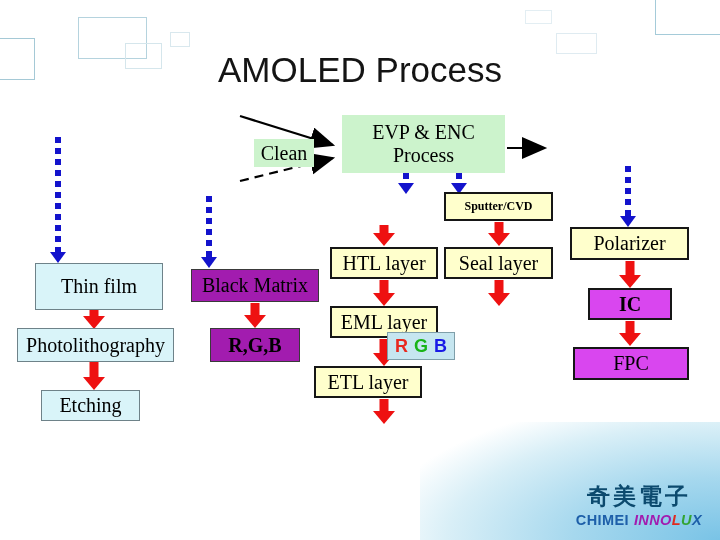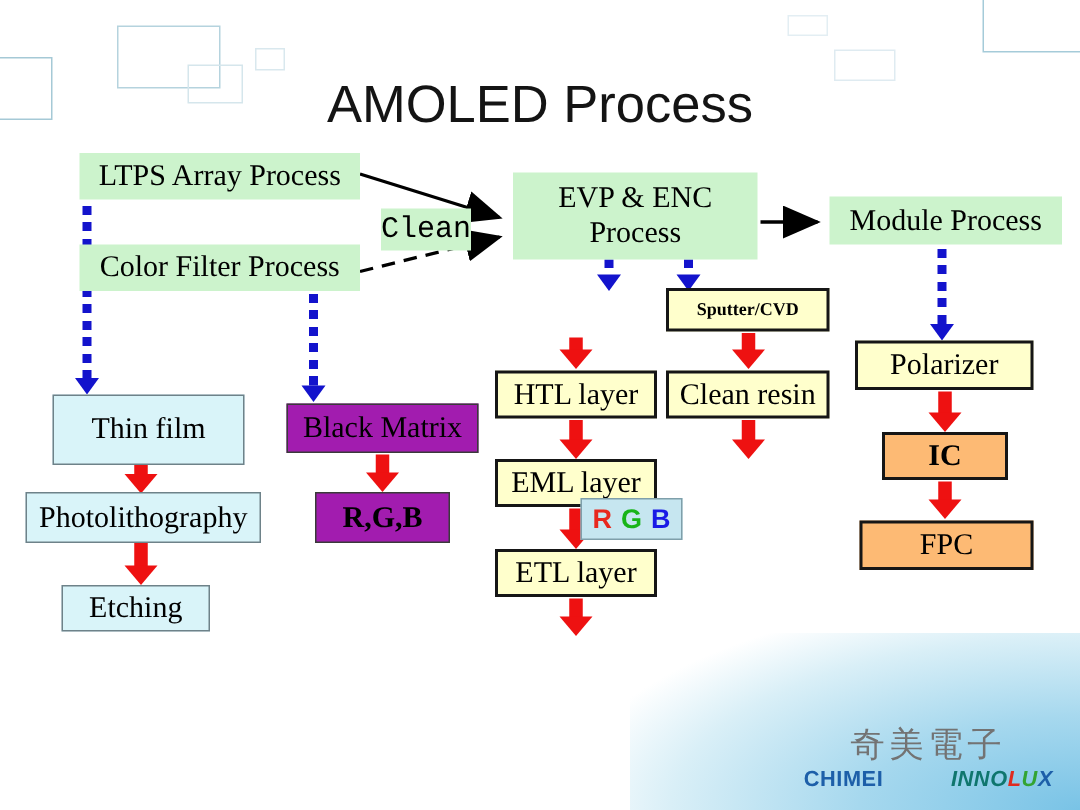--- a/index.html
+++ b/index.html
@@ -14,24 +14,24 @@
   
   .node {
     position:absolute; display:flex; align-items:center; justify-content:center;
     font-family:"Liberation Serif", serif; font-size:20px; color:#000;
     text-align:center; box-sizing:border-box; line-height:1.15; z-index:5;
   }
   .green  { background:#ccf3cc; }
   .yellow { background:#ffffcc; border:2px solid #161616; }
   .cyan   { background:#d9f4f9; border:1.5px solid #6e8289; }
   .grayb  { background:#a21caf; border:1.5px solid #3a3a3a; }
-  .pink   { background:#fdba74; border:2px solid #161616; }
+  .pink   { background:#d946ef; border:2px solid #161616; }
   .bold   { font-weight:bold; }
   .small  { font-size:12px; }
-  .sans   { font-family:Liberation Mono, monospace;text-align:center; }
+  .sans   { font-family:Liberation Serif, serif;text-align:center; }
   .rgbnote {
     background:#c6e6f0; border:1.5px solid #7f9faa; z-index:6;
     font-family:"Liberation Sans", sans-serif; font-weight:bold; font-size:18px;
   }
   .rgbnote span { margin:0 3px; }
   
   .barrow { position:absolute; width:16px; z-index:4; }
   .barrow .shaft {
     position:absolute; left:50%; top:0; bottom:11px; width:6px; transform:translateX(-50%);
     background:repeating-linear-gradient(180deg,#1313cc 0 6px,rgba(0,0,0,0) 6px 11px);
@@ -55,21 +55,21 @@
   
   .deco { position:absolute; background:transparent; border:1px solid #bcd6e0; z-index:1; }
   
   .connectors { position:absolute; left:0; top:0; z-index:3; pointer-events:none; }
   
   .corner-glow {
     position:absolute; right:0; bottom:0; width:300px; height:118px; z-index:0;
     background:radial-gradient(140% 150% at 100% 100%, #79c3e6 0%, #a6d8ee 35%, #d9eff7 65%, rgba(255,255,255,0) 83%);
   }
   .logo { position:absolute; right:18px; bottom:12px; text-align:center; z-index:7; }
-  .logo .zh { font-size:23px; font-weight:normal; color:#737373; letter-spacing:3px; }
+  .logo .zh { font-size:23px; font-weight:bold; color:#0c4a6e; letter-spacing:3px; }
   .logo .en { font-size:14.5px; font-weight:bold; color:#1d5fa9; margin-top:0; letter-spacing:0.4px; }
   .logo .innolux { font-style:italic; margin-left:5px; }
 </style>
 </head>
 <body>
 
 <div id="slide">
 
   <div class="corner-glow"></div>
 
@@ -153,48 +153,45 @@
     </div>
   <div class="rarrow" style="left:619px;top:261px;height:27px">
       <div class="shaft"></div>
       <div class="head"></div>
     </div>
   <div class="rarrow" style="left:619px;top:321px;height:25px">
       <div class="shaft"></div>
       <div class="head"></div>
     </div>
 
-  <div class="node green" style="left:53px;top:102px;width:187px;height:31px">LTPS Array Process</div>
-  <div class="node green" style="left:53px;top:163px;width:187px;height:31px">Color Filter Process</div>
   <div class="node green sans" style="left:254px;top:139px;width:60px;height:28px">Clean</div>
   <div class="node green" style="left:342px;top:115px;width:163px;height:58px;padding:0 22px">EVP &amp; ENC Process</div>
-  <div class="node green" style="left:553px;top:131px;width:155px;height:32px">Module Process</div>
 
   <div class="node cyan" style="left:35px;top:263px;width:128px;height:47px">Thin film</div>
   <div class="node cyan" style="left:17px;top:328px;width:157px;height:34px">Photolithography</div>
   <div class="node cyan" style="left:41px;top:390px;width:99px;height:31px">Etching</div>
 
   <div class="node grayb" style="left:191px;top:269px;width:128px;height:33px">Black Matrix</div>
   <div class="node grayb bold" style="left:210px;top:328px;width:90px;height:34px">R,G,B</div>
 
   <div class="node yellow" style="left:330px;top:247px;width:108px;height:32px">HTL layer</div>
   <div class="node yellow" style="left:330px;top:306px;width:108px;height:32px">EML layer</div>
-  <div class="node yellow" style="left:330px;top:366px;width:108px;height:32px">ETL layer</div>
+  <div class="node yellow" style="left:314px;top:366px;width:108px;height:32px">ETL layer</div>
 
   <div class="node yellow bold small" style="left:444px;top:192px;width:109px;height:29px">Sputter/CVD</div>
-  <div class="node yellow" style="left:444px;top:247px;width:109px;height:32px">Clean resin</div>
+  <div class="node yellow" style="left:444px;top:247px;width:109px;height:32px">Seal layer</div>
 
   <div class="node rgbnote" style="left:387px;top:332px;width:68px;height:28px">
     <span style="color: rgb(232, 40, 30);">R</span>
     <span style="color: rgb(24, 180, 24);">G</span>
     <span style="color: rgb(26, 26, 230);">B</span>
   </div>
 
   <div class="node yellow" style="left:570px;top:227px;width:119px;height:33px">Polarizer</div>
   <div class="node pink bold" style="left:588px;top:288px;width:84px;height:32px">IC</div>
   <div class="node pink" style="left:573px;top:347px;width:116px;height:33px">FPC</div>
 
   <div class="logo">
     <div class="zh">奇美電子</div>
-    <div class="en"><span>CHIMEI</span><span class="innolux"><span style="color: #0f766e; margin-left: 40px;">INNO</span><span style="color: rgb(223, 43, 31);">L</span><span style="color: rgb(51, 164, 51);">U</span><span style="color: rgb(29, 95, 169);">X</span></span></div>
+    <div class="en"><span>CHIMEI</span><span class="innolux"><span style="color: #a21caf;">INNO</span><span style="color: rgb(223, 43, 31);">L</span><span style="color: rgb(51, 164, 51);">U</span><span style="color: rgb(29, 95, 169);">X</span></span></div>
   </div>
 
 </div>
 
 </body></html>

